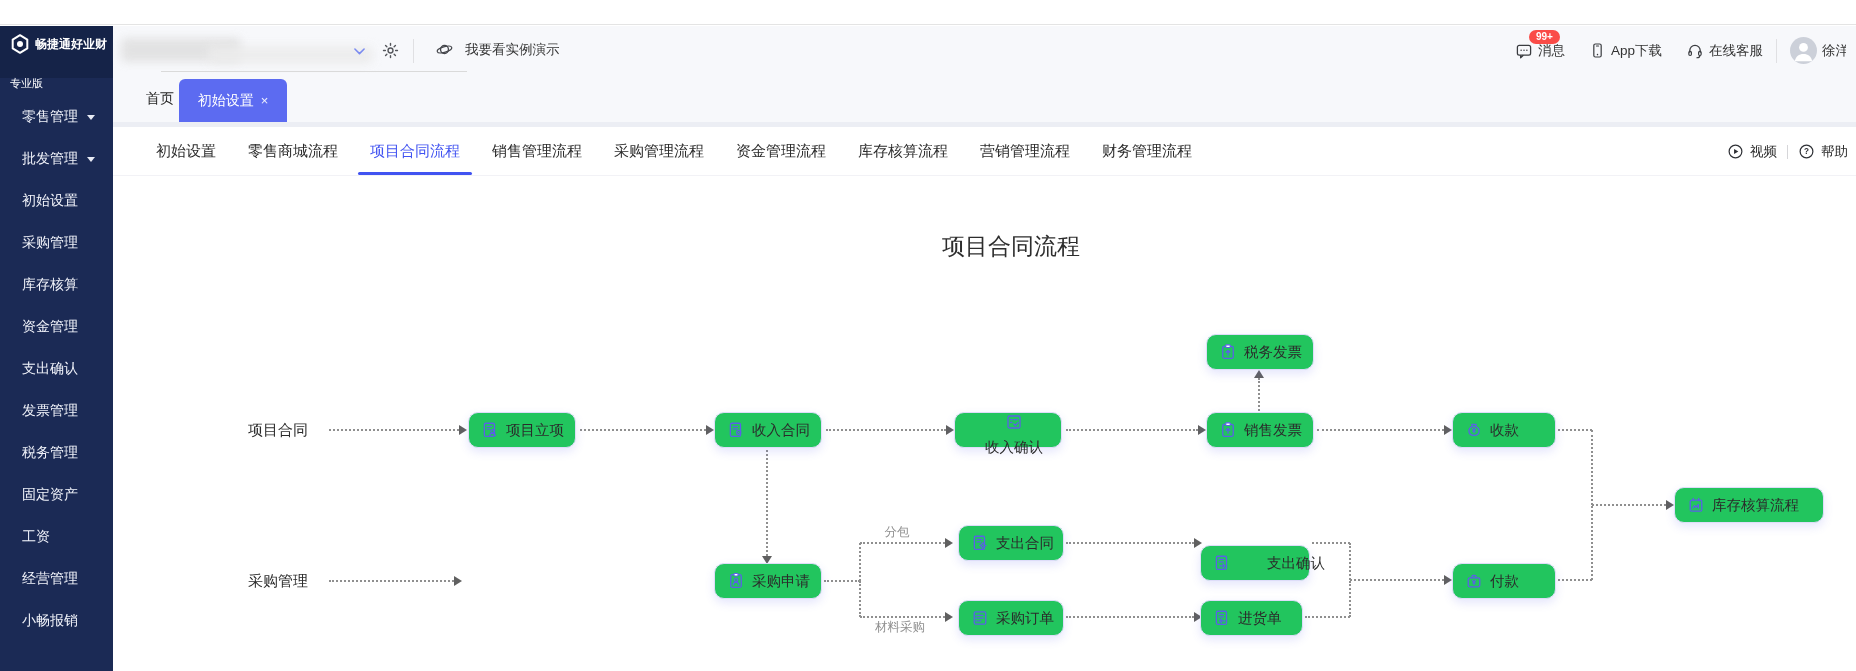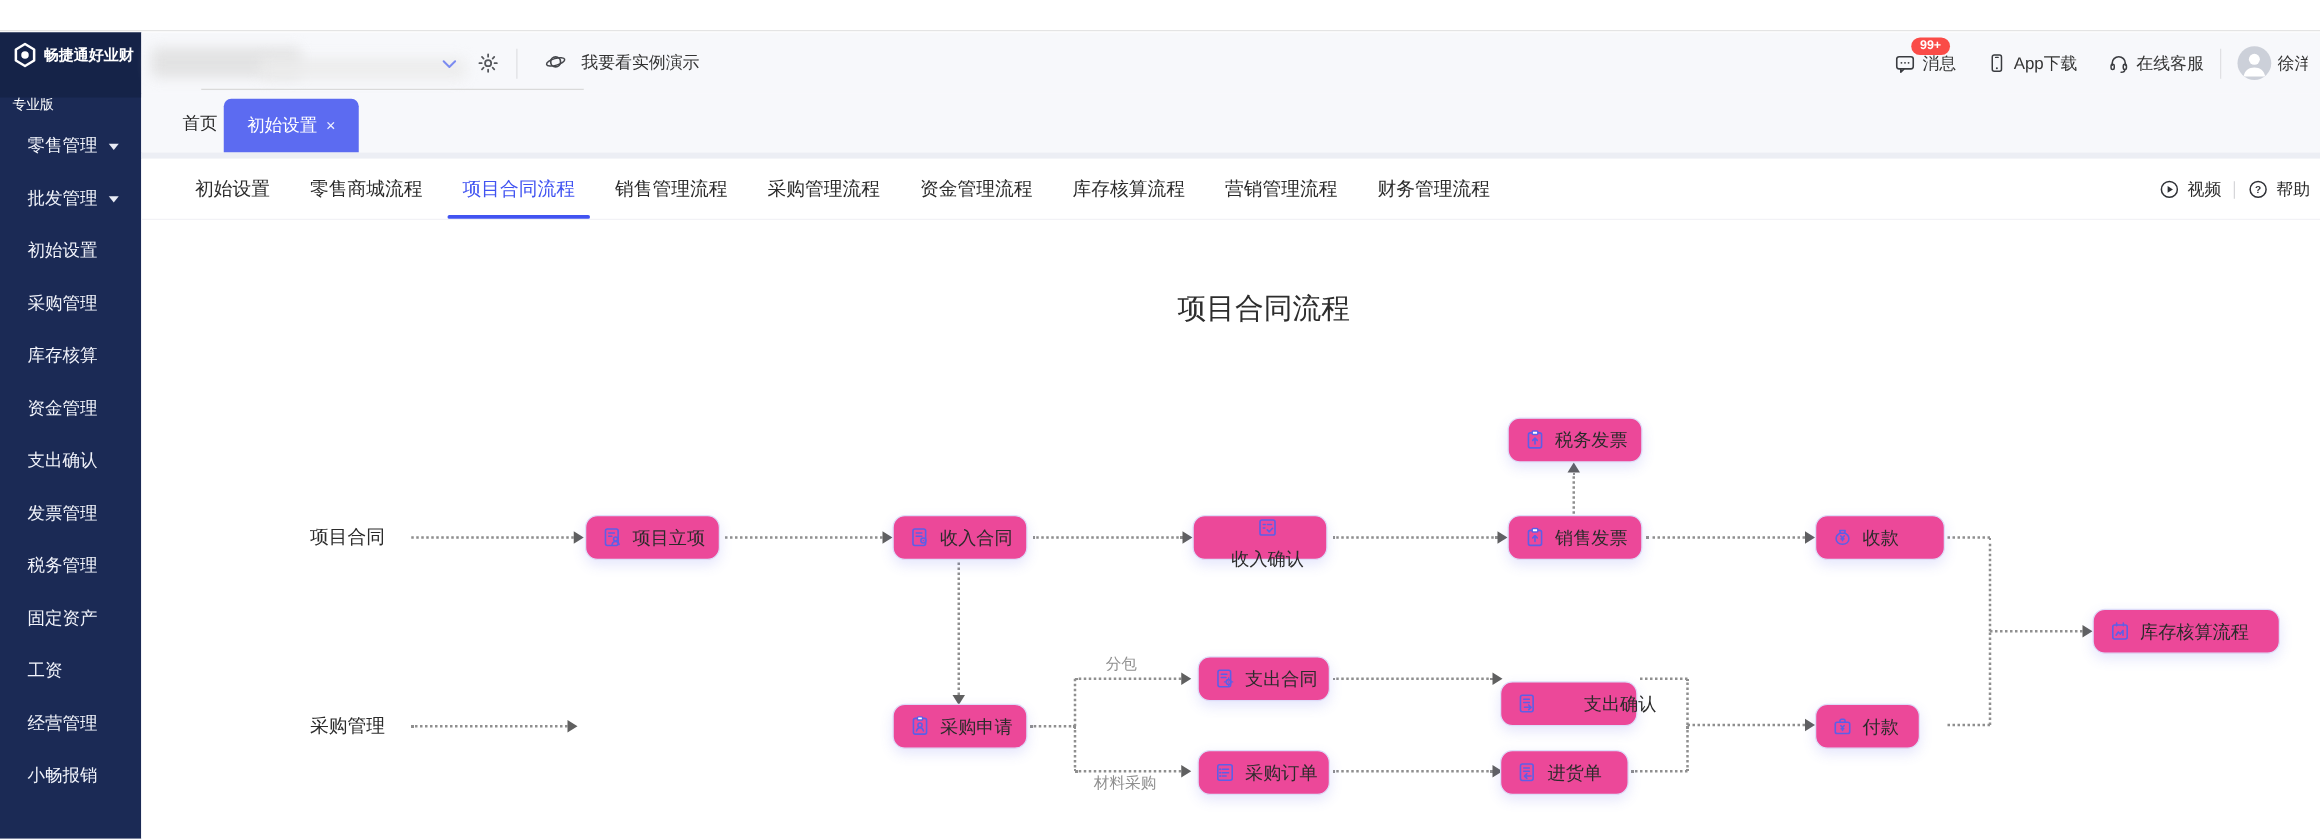--- a/index.html
+++ b/index.html
@@ -52,21 +52,21 @@
   .ntab.active { color:var(--nav-blue); }
   .ntab.active::after { content:""; position:absolute; left:4px; right:4px; bottom:0; height:3px; background:var(--nav-blue); border-radius:2px; }
   .nav-right { position:absolute; right:8px; top:0; height:49px; display:flex; align-items:center; gap:6px; font-size:13.5px; color:#2b2b2b; }
   .nav-right .vdiv { width:1px; height:14px; background:#d6d6d9; margin:0 4px; }
   .nav-right span, .nav-right svg { cursor:pointer; }
 
   
   .flow-title { position:absolute; left:1011px; top:231px; transform:translateX(-50%); font-size:23px; color:#2d2d2d; white-space:nowrap; }
   .flow-label { position:absolute; transform:translate(-50%,-50%); font-size:15px; color:#2b2b2b; font-weight:500; white-space:nowrap; }
   .edge-label { position:absolute; transform:translate(-50%,-50%); font-size:12.5px; color:#8f8f8f; white-space:nowrap; }
-  .fnode { position:absolute; height:36px; background:#ec4899; border:1px solid var(--node-border); border-radius:10px;
+  .fnode { position:absolute; height:36px; background:#22c55e; border:1px solid var(--node-border); border-radius:10px;
     box-shadow:0 4px 10px rgba(93,97,239,.16); display:flex; align-items:center; gap:7px; padding-left:12px;
     font-size:14.5px; color:#2b2b2b; cursor:pointer; white-space:nowrap; }
   .fnode .nicon { width:18px; height:18px; color:var(--accent); flex:0 0 auto; display:block; }
   .seg-h { position:absolute; height:0; border-top:2px dotted var(--line); }
   .seg-v { position:absolute; width:0; border-left:2px dotted var(--line); }
   .arr { position:absolute; width:0; height:0; }
   .arr.right { border-left:8px solid var(--arrow); border-top:5px solid transparent; border-bottom:5px solid transparent; }
   .arr.up    { border-bottom:8px solid var(--arrow); border-left:5px solid transparent; border-right:5px solid transparent; }
   .arr.down  { border-top:8px solid var(--arrow); border-left:5px solid transparent; border-right:5px solid transparent; }
 </style>
@@ -376,21 +376,21 @@
       <span>支出确认</span>
     </div>
     <div class="fnode" style="left: 1200px; top: 600px; width: 103px; pointer-events: auto;">
       <svg viewBox="0 0 24 24" class="nicon">
         <rect x="4.5" y="3" width="13.5" height="17.5" rx="2" fill="none" stroke="currentColor" stroke-width="1.7" stroke-linecap="round" stroke-linejoin="round"></rect>
         <path d="M8 7.2h6M8 10.6h6" fill="none" stroke="currentColor" stroke-width="1.7" stroke-linecap="round" stroke-linejoin="round"></path>
         <path d="M15.8 15.8h-7M11.3 13.3l-2.5 2.5 2.5 2.5" fill="none" stroke="currentColor" stroke-width="1.7" stroke-linecap="round" stroke-linejoin="round"></path>
       </svg>
       <span>进货单</span>
     </div>
-    <div class="fnode" style="left: 1452px; top: 563px; width: 84px; pointer-events: auto;">
+    <div class="fnode" style="left: 1452px; top: 563px; width: 104px; pointer-events: auto;">
       <svg viewBox="0 0 24 24" class="nicon">
         <rect x="4.3" y="7.8" width="15.4" height="12" rx="2" fill="none" stroke="currentColor" stroke-width="1.7" stroke-linecap="round" stroke-linejoin="round"></rect>
         <path d="M9.3 7.6V6.2c0-.9.7-1.6 1.6-1.6h2.2c.9 0 1.6.7 1.6 1.6v1.4" fill="none" stroke="currentColor" stroke-width="1.7" stroke-linecap="round" stroke-linejoin="round"></path>
         <path d="M10.3 11.4l1.7 2 1.7-2M12 13.4v3M10.6 14.6h2.8" fill="none" stroke="currentColor" stroke-width="1.7" stroke-linecap="round" stroke-linejoin="round"></path>
       </svg>
       <span>付款</span>
     </div>
   </div>
 
 </body></html>

